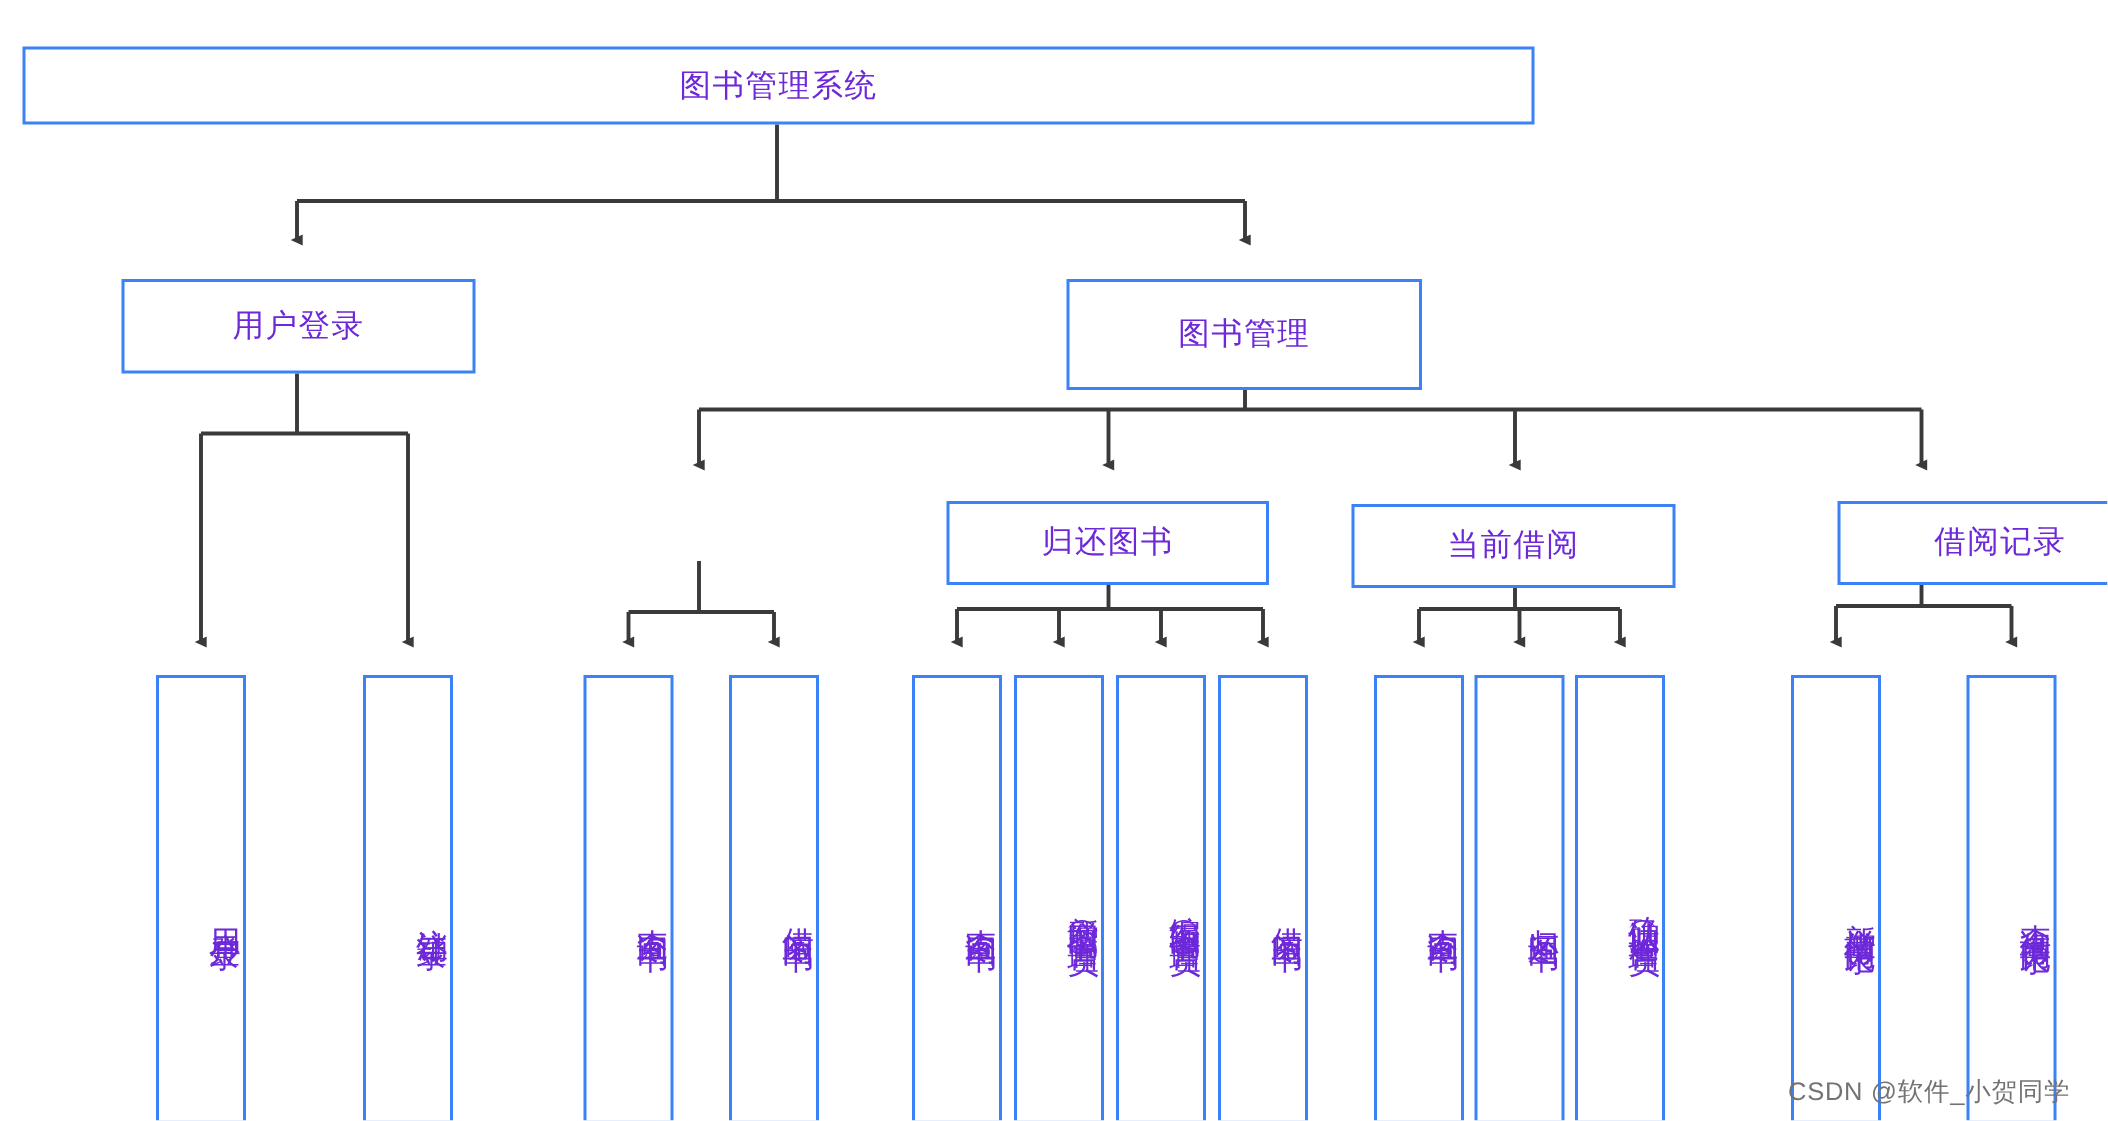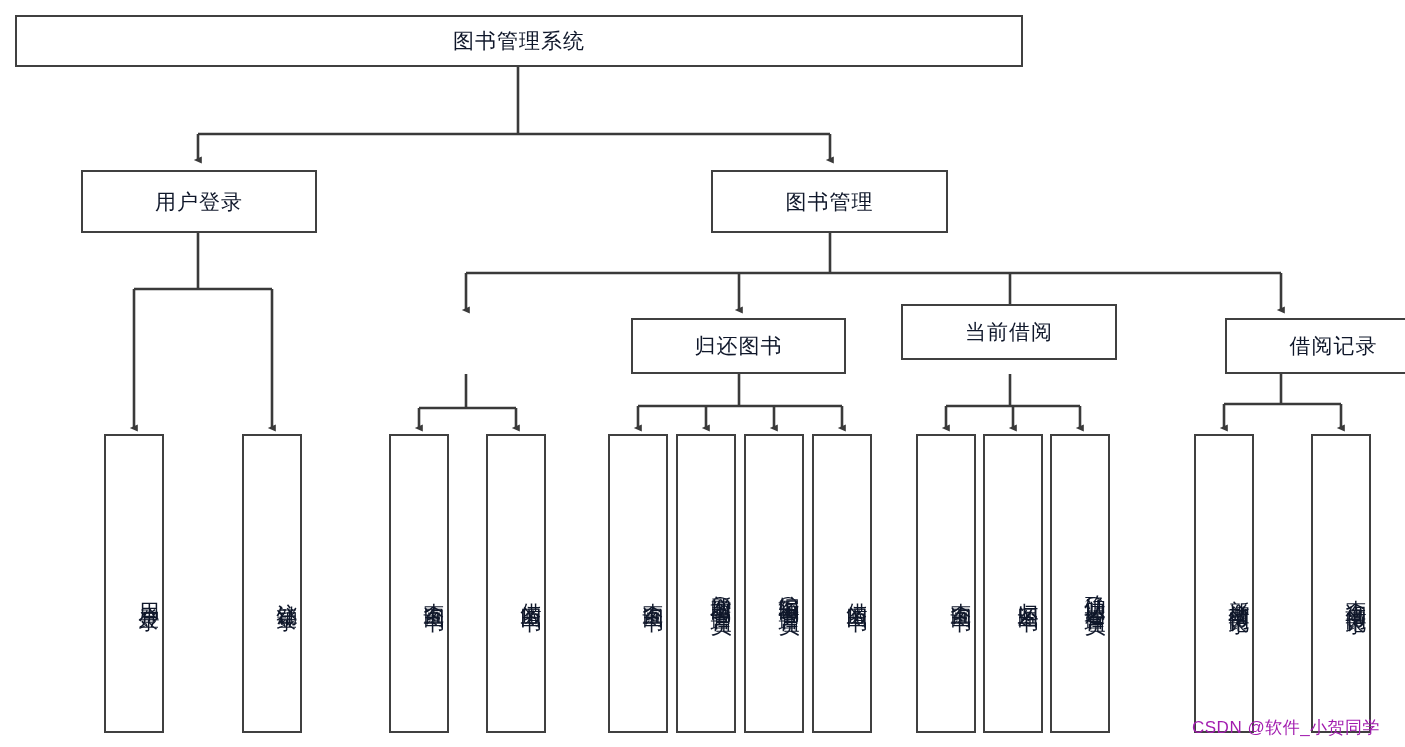--- a/index.html
+++ b/index.html
@@ -21,26 +21,27 @@
     position: absolute;
     left: 0;
     top: 0;
     width: 1405px;
     height: 747px;
     pointer-events: none;
   }
   .node {
     position: absolute;
     box-sizing: border-box;
-    border: 2px solid #404040;
+    border: 2px solid #3b82f6;
     background: #ffffff;
     display: flex;
     align-items: center;
     justify-content: center;
-    color: #0f172a;
+    color: #6d28d9;
+    margin-top: 16px;
   }
   .node-h {
     font-size: 21px;
     line-height: 1.2;
     letter-spacing: 1px;
     white-space: nowrap;
   }
   .node-root {
     font-size: 21px;
     letter-spacing: 1px;
@@ -57,21 +58,21 @@
     padding-top: 16px;
   }
   .node-v .vtext {
     writing-mode: vertical-rl;
     text-orientation: upright;
     display: block;
   }
   .watermark {
     position: absolute;
     font-size: 17px;
-    color: #a21caf;
+    color: #737373;
     white-space: nowrap;
     letter-spacing: 0.5px;
   }
 </style>
 </head>
 <body>
 
 <div id="canvas">
 
   <svg id="edges" viewBox="0 0 1405 747">
@@ -124,28 +125,28 @@
     </g>
   </svg>
 
   <div class="node node-root" style="left:15px; top:15px; width:1008px; height:52px;">
     <span>图书管理系统</span>
   </div>
 
   <div class="node node-h" style="left:81px; top:170px; width:236px; height:63px;">
     <span>用户登录</span>
   </div>
-  <div class="node node-h" style="left:711px; top:170px; width:237px; height:63px;">
+  <div class="node node-h" style="left:711px; top:170px; width:237px; height:74px;">
     <span>图书管理</span>
   </div>
 
   <div class="node node-h" style="left:631px; top:318px; width:215px; height:56px;">
     <span>归还图书</span>
   </div>
-  <div class="node node-h" style="left:901px; top:304px; width:216px; height:56px;">
+  <div class="node node-h" style="left:901px; top:320px; width:216px; height:56px;">
     <span>当前借阅</span>
   </div>
   <div class="node node-h" style="left:1225px; top:318px; width:217px; height:56px;">
     <span>借阅记录</span>
   </div>
 
   <div class="node node-v" style="left:104px; top:434px; width:60px; height:299px;">
     <span class="vtext">用户登录</span>
   </div>
   <div class="node node-v" style="left:242px; top:434px; width:60px; height:299px;">

